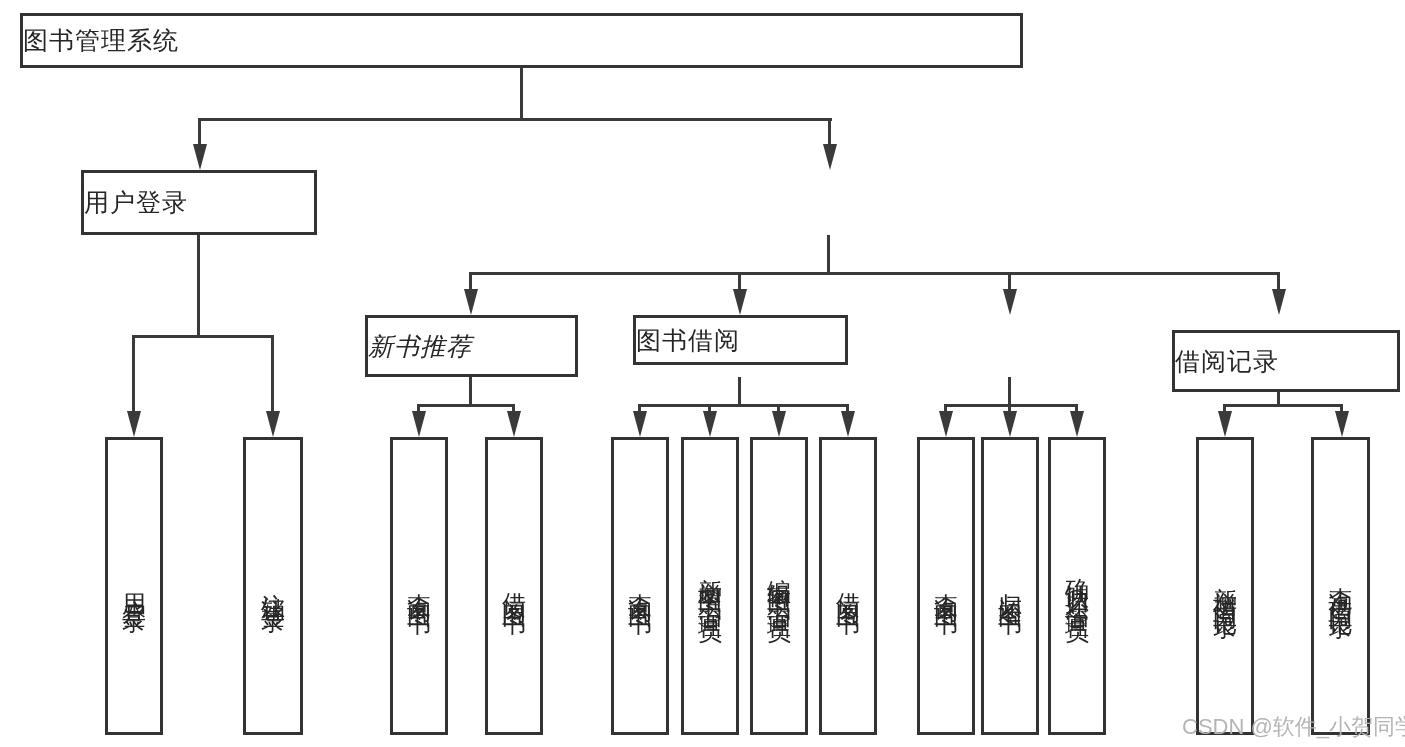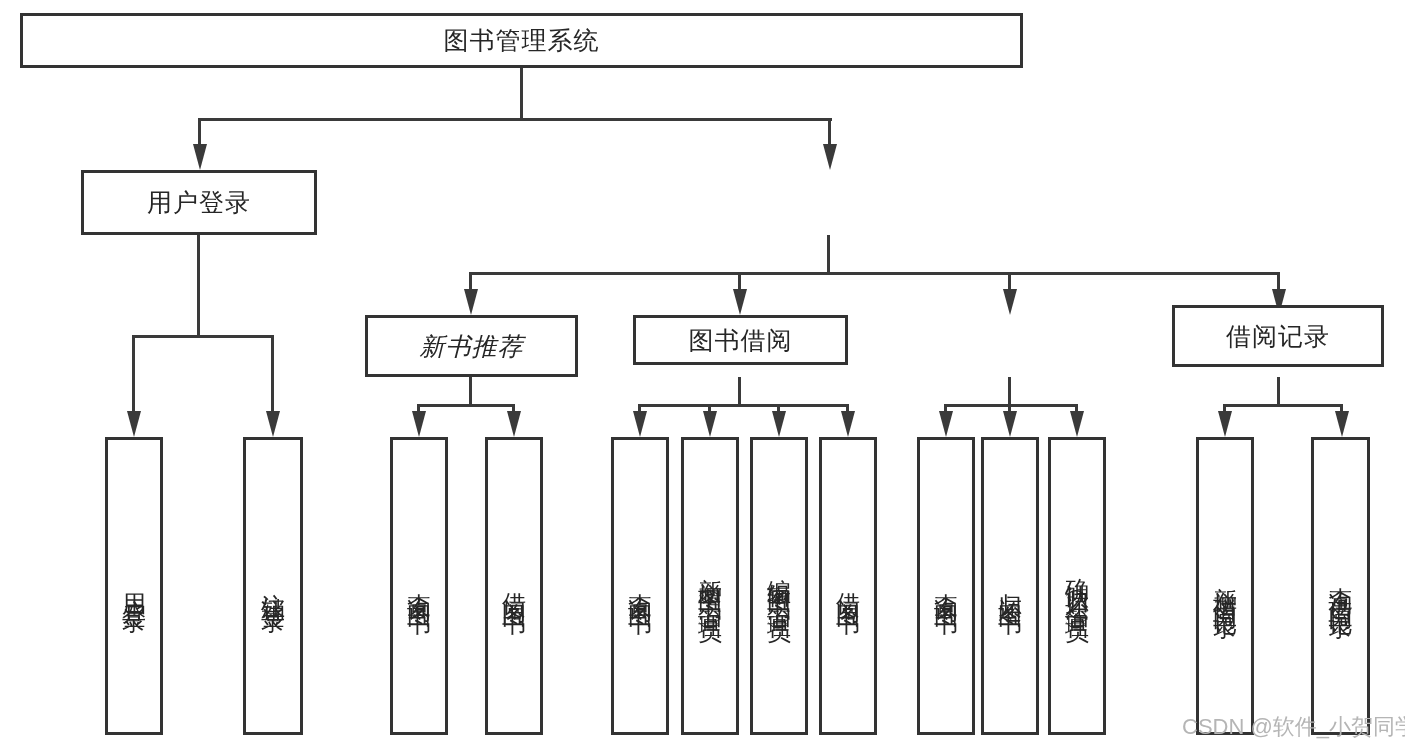--- a/index.html
+++ b/index.html
@@ -9,21 +9,21 @@
     background:#ffffff;
     font-family:"Liberation Sans", sans-serif;
     overflow:hidden;
   }
   
   .hbox{
     position:absolute;
     background:#ffffff;
     border:3px solid #333333;
     box-sizing:border-box;
-    display:flex;align-items:center;justify-content:center;
+    display:flex;align-items:center;justify-content:flex-start;
     color:#262626;
     font-size:25px;
     letter-spacing:1px;
     z-index:2;
   }
   .vbox{
     position:absolute;
     top:437px;height:298px;
     background:#ffffff;
     border:3px solid #333333;
@@ -130,21 +130,21 @@
   <div class="hbox" style="left:81px;top:170px;width:236px;height:65px;">
     <span>用户登录</span>
   </div>
 
   <div class="hbox" style="left:365px;top:315px;width:213px;height:62px;font-style:italic;">
     <span>新书推荐</span>
   </div>
   <div class="hbox" style="left:633px;top:315px;width:215px;height:50px;">
     <span>图书借阅</span>
   </div>
-  <div class="hbox" style="left:1172px;top:305px;width:212px;height:62px;font-family:Liberation Mono, monospace;">
+  <div class="hbox" style="left:1172px;top:330px;width:228px;height:62px;font-family:Liberation Mono, monospace;">
     <span>借阅记录</span>
   </div>
 
   <div class="vbox" style="left:105px;width:58px;">
     <span>用户登录</span>
   </div>
   <div class="vbox" style="left:243px;width:60px;">
     <span>注销登录</span>
   </div>
   <div class="vbox" style="left:390px;width:58px;">

